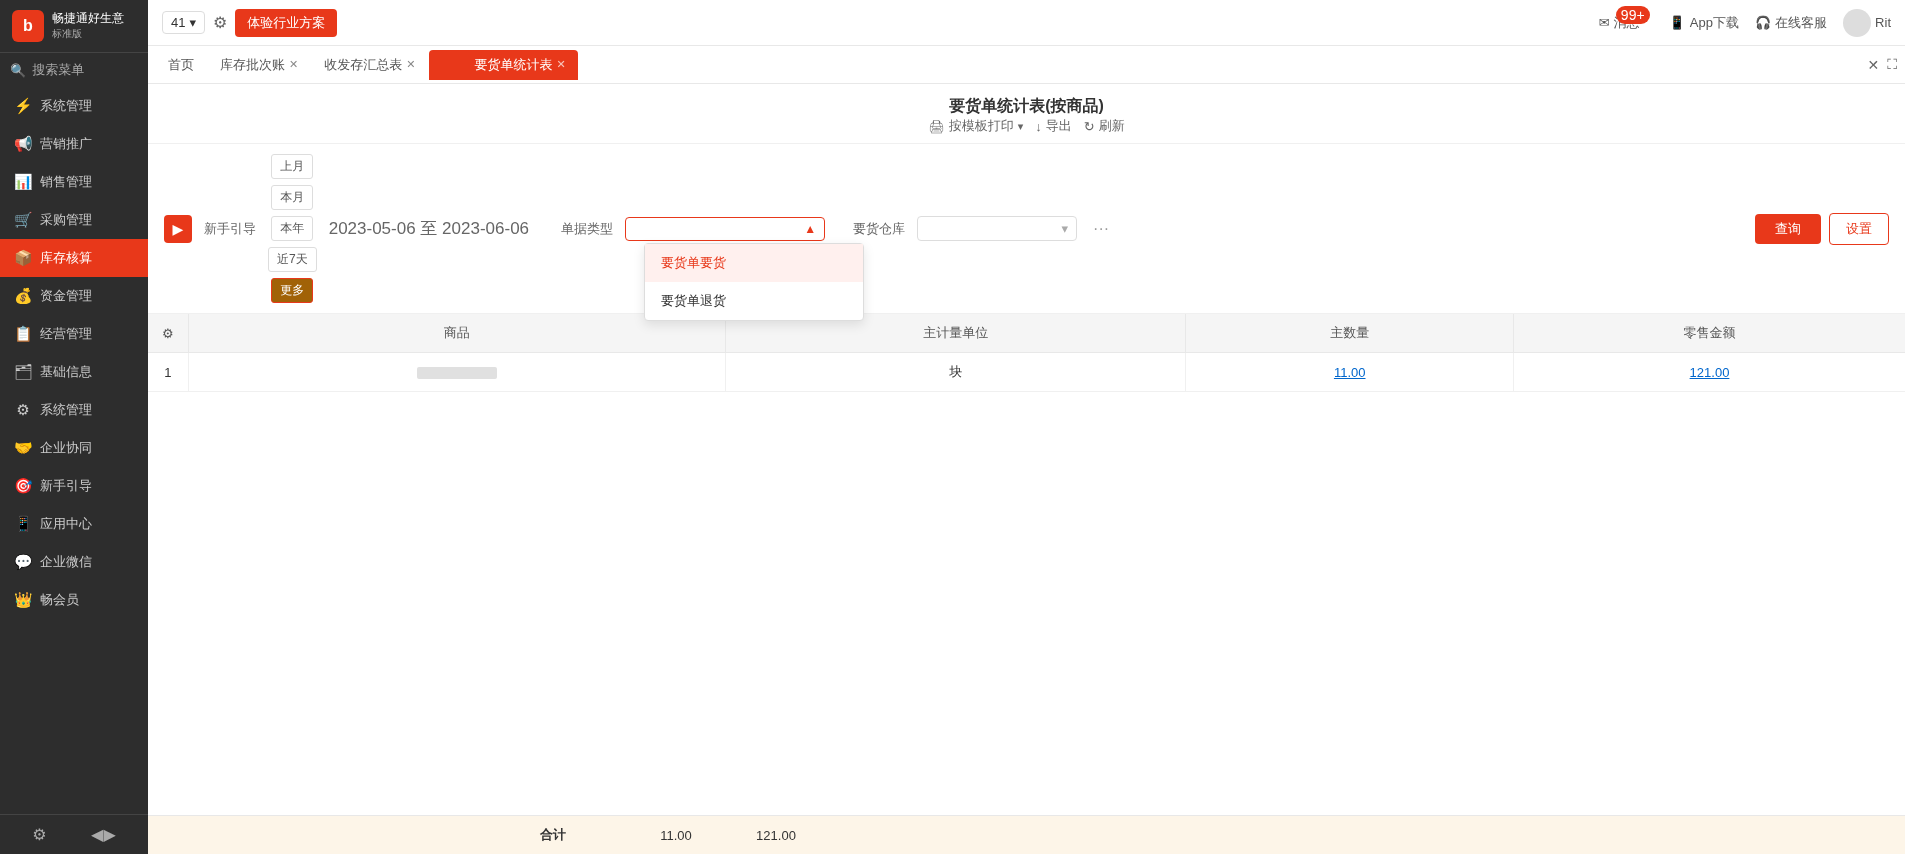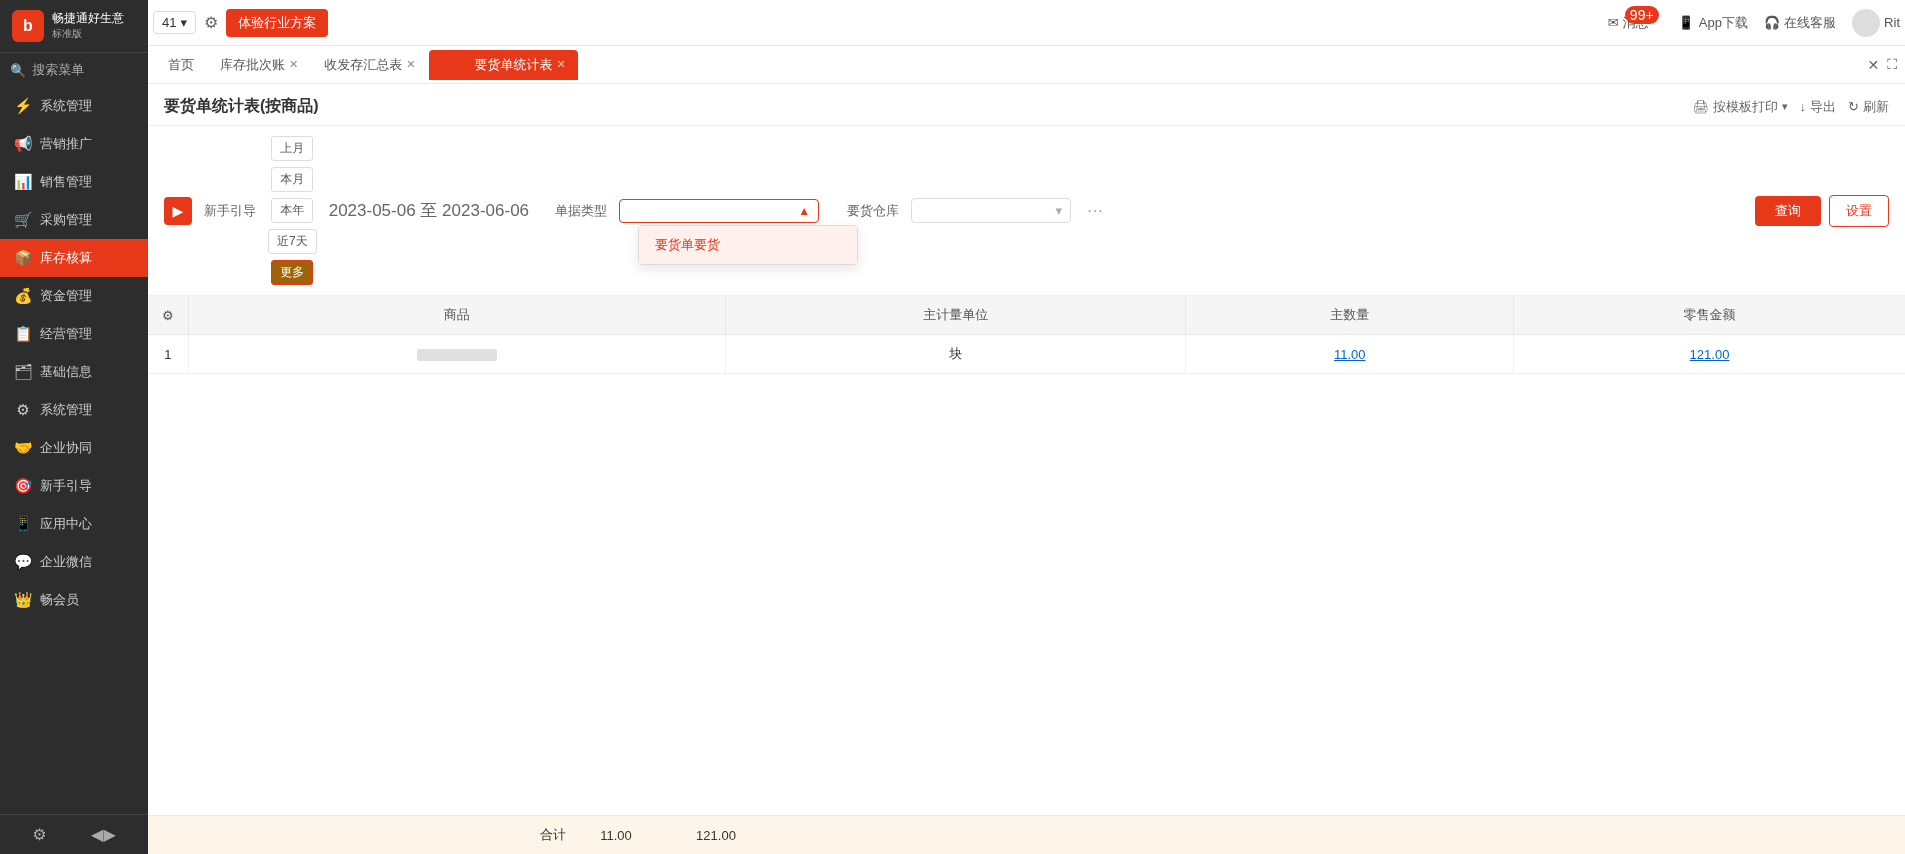--- a/index.html
+++ b/index.html
@@ -81,21 +81,21 @@
       flex-direction: column;
       overflow: hidden;
     }
 
     
     .topbar {
       background: #fff;
       height: 46px;
       display: flex;
       align-items: center;
-      padding: 0 5px;
+      padding: 0 14px;
       border-bottom: 1px solid #e8e8e8;
       gap: 10px;
       flex-shrink: 0;
     }
     .topbar-left {
       display: flex;
       align-items: center;
       gap: 8px;
       flex: 1;
     }
@@ -201,20 +201,21 @@
       display: flex;
       flex-direction: column;
     }
 
     .page-header {
       display: flex;
       align-items: center;
       justify-content: space-between;
       padding: 12px 16px 8px;
       border-bottom: 1px solid #f0f0f0;
+      flex-direction: column;
     }
     .page-title {
       font-size: 16px;
       font-weight: bold;
       color: #333;
     }
     .page-actions {
       display: flex;
       align-items: center;
       gap: 12px;
@@ -266,21 +267,21 @@
     }
     .date-btn.more {
       background: #a16207;
       color: #fff;
       border-color: #e8381a;
     }
     .date-range {
       font-size: 17px;
       color: #666;
     }
-    .filter-type-label { color: #666; font-size: 13px; margin-left: 14px; }
+    .filter-type-label { color: #666; font-size: 13px; margin-left: 20px; }
     .filter-select {
       display: flex;
       align-items: center;
       border: 1px solid #e8381a;
       border-radius: 4px;
       padding: 4px 8px;
       min-width: 200px;
       cursor: pointer;
       position: relative;
       background: #fff;
@@ -379,21 +380,21 @@
     .table-footer {
       background: #fdf5e8;
       border-top: 1px solid #e8e8e8;
       display: flex;
       align-items: center;
       padding: 10px 12px;
       font-size: 13px;
       color: #333;
       flex-shrink: 0;
     }
-    .footer-label { margin-left: 200px; font-weight: normal; }
+    .footer-label { margin-left: 200px; margin-right: 60px; font-weight: bold; }
     .footer-num { min-width: 100px; text-align: center; }
   </style>
 </head>
 <body>
 
 <div class="sidebar">
   <div class="sidebar-logo">
     <div class="logo-icon">
       <span>b</span>
     </div>
@@ -569,20 +570,21 @@
         <span class="filter-type-label">单据类型</span>
 
         <div style="position:relative;">
           <div class="filter-select">
             <span class="filter-select-text"></span>
             <span class="filter-select-arrow">▲</span>
           </div>
 
           <div class="dropdown-menu">
             <div class="dropdown-item selected">要货单要货</div>
+            <div class="dropdown-item">要货单退货</div>
           </div>
         </div>
 
         <span class="filter-warehouse-label">要货仓库</span>
         <div class="filter-warehouse-input">
           <span></span>
           <span style="color:#aaa;">▾</span>
         </div>
         <span class="filter-more">···</span>
 

